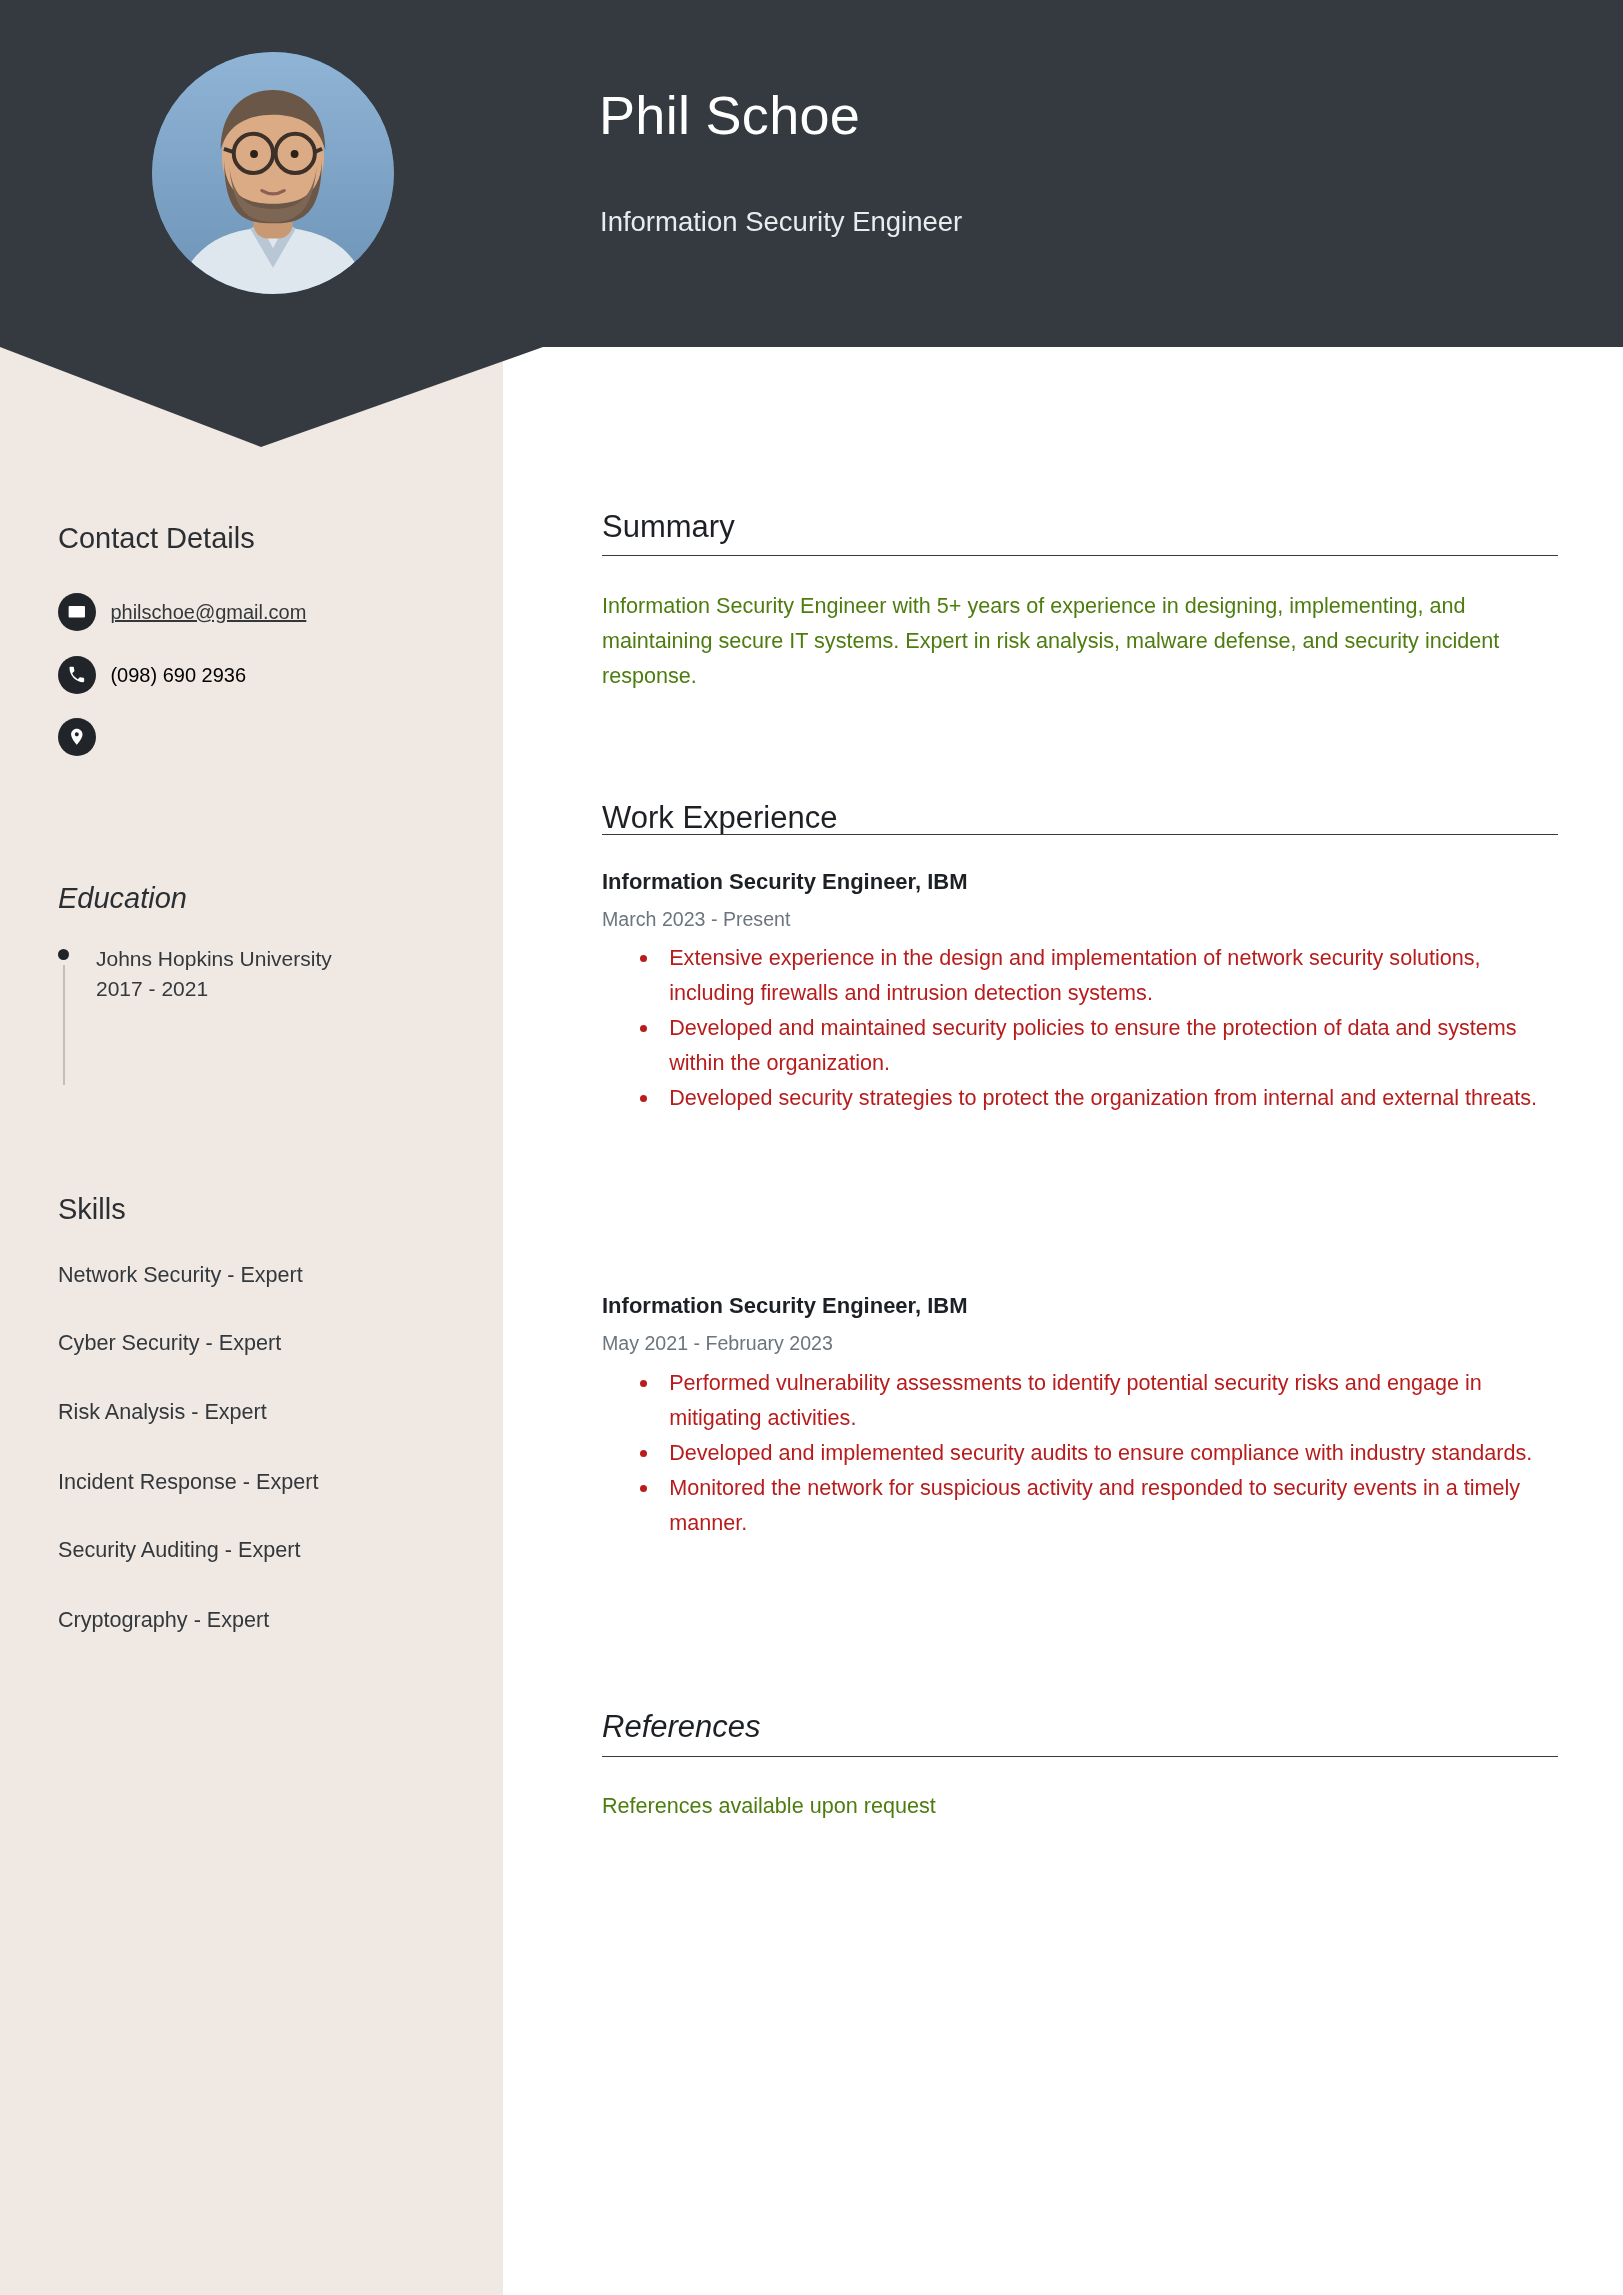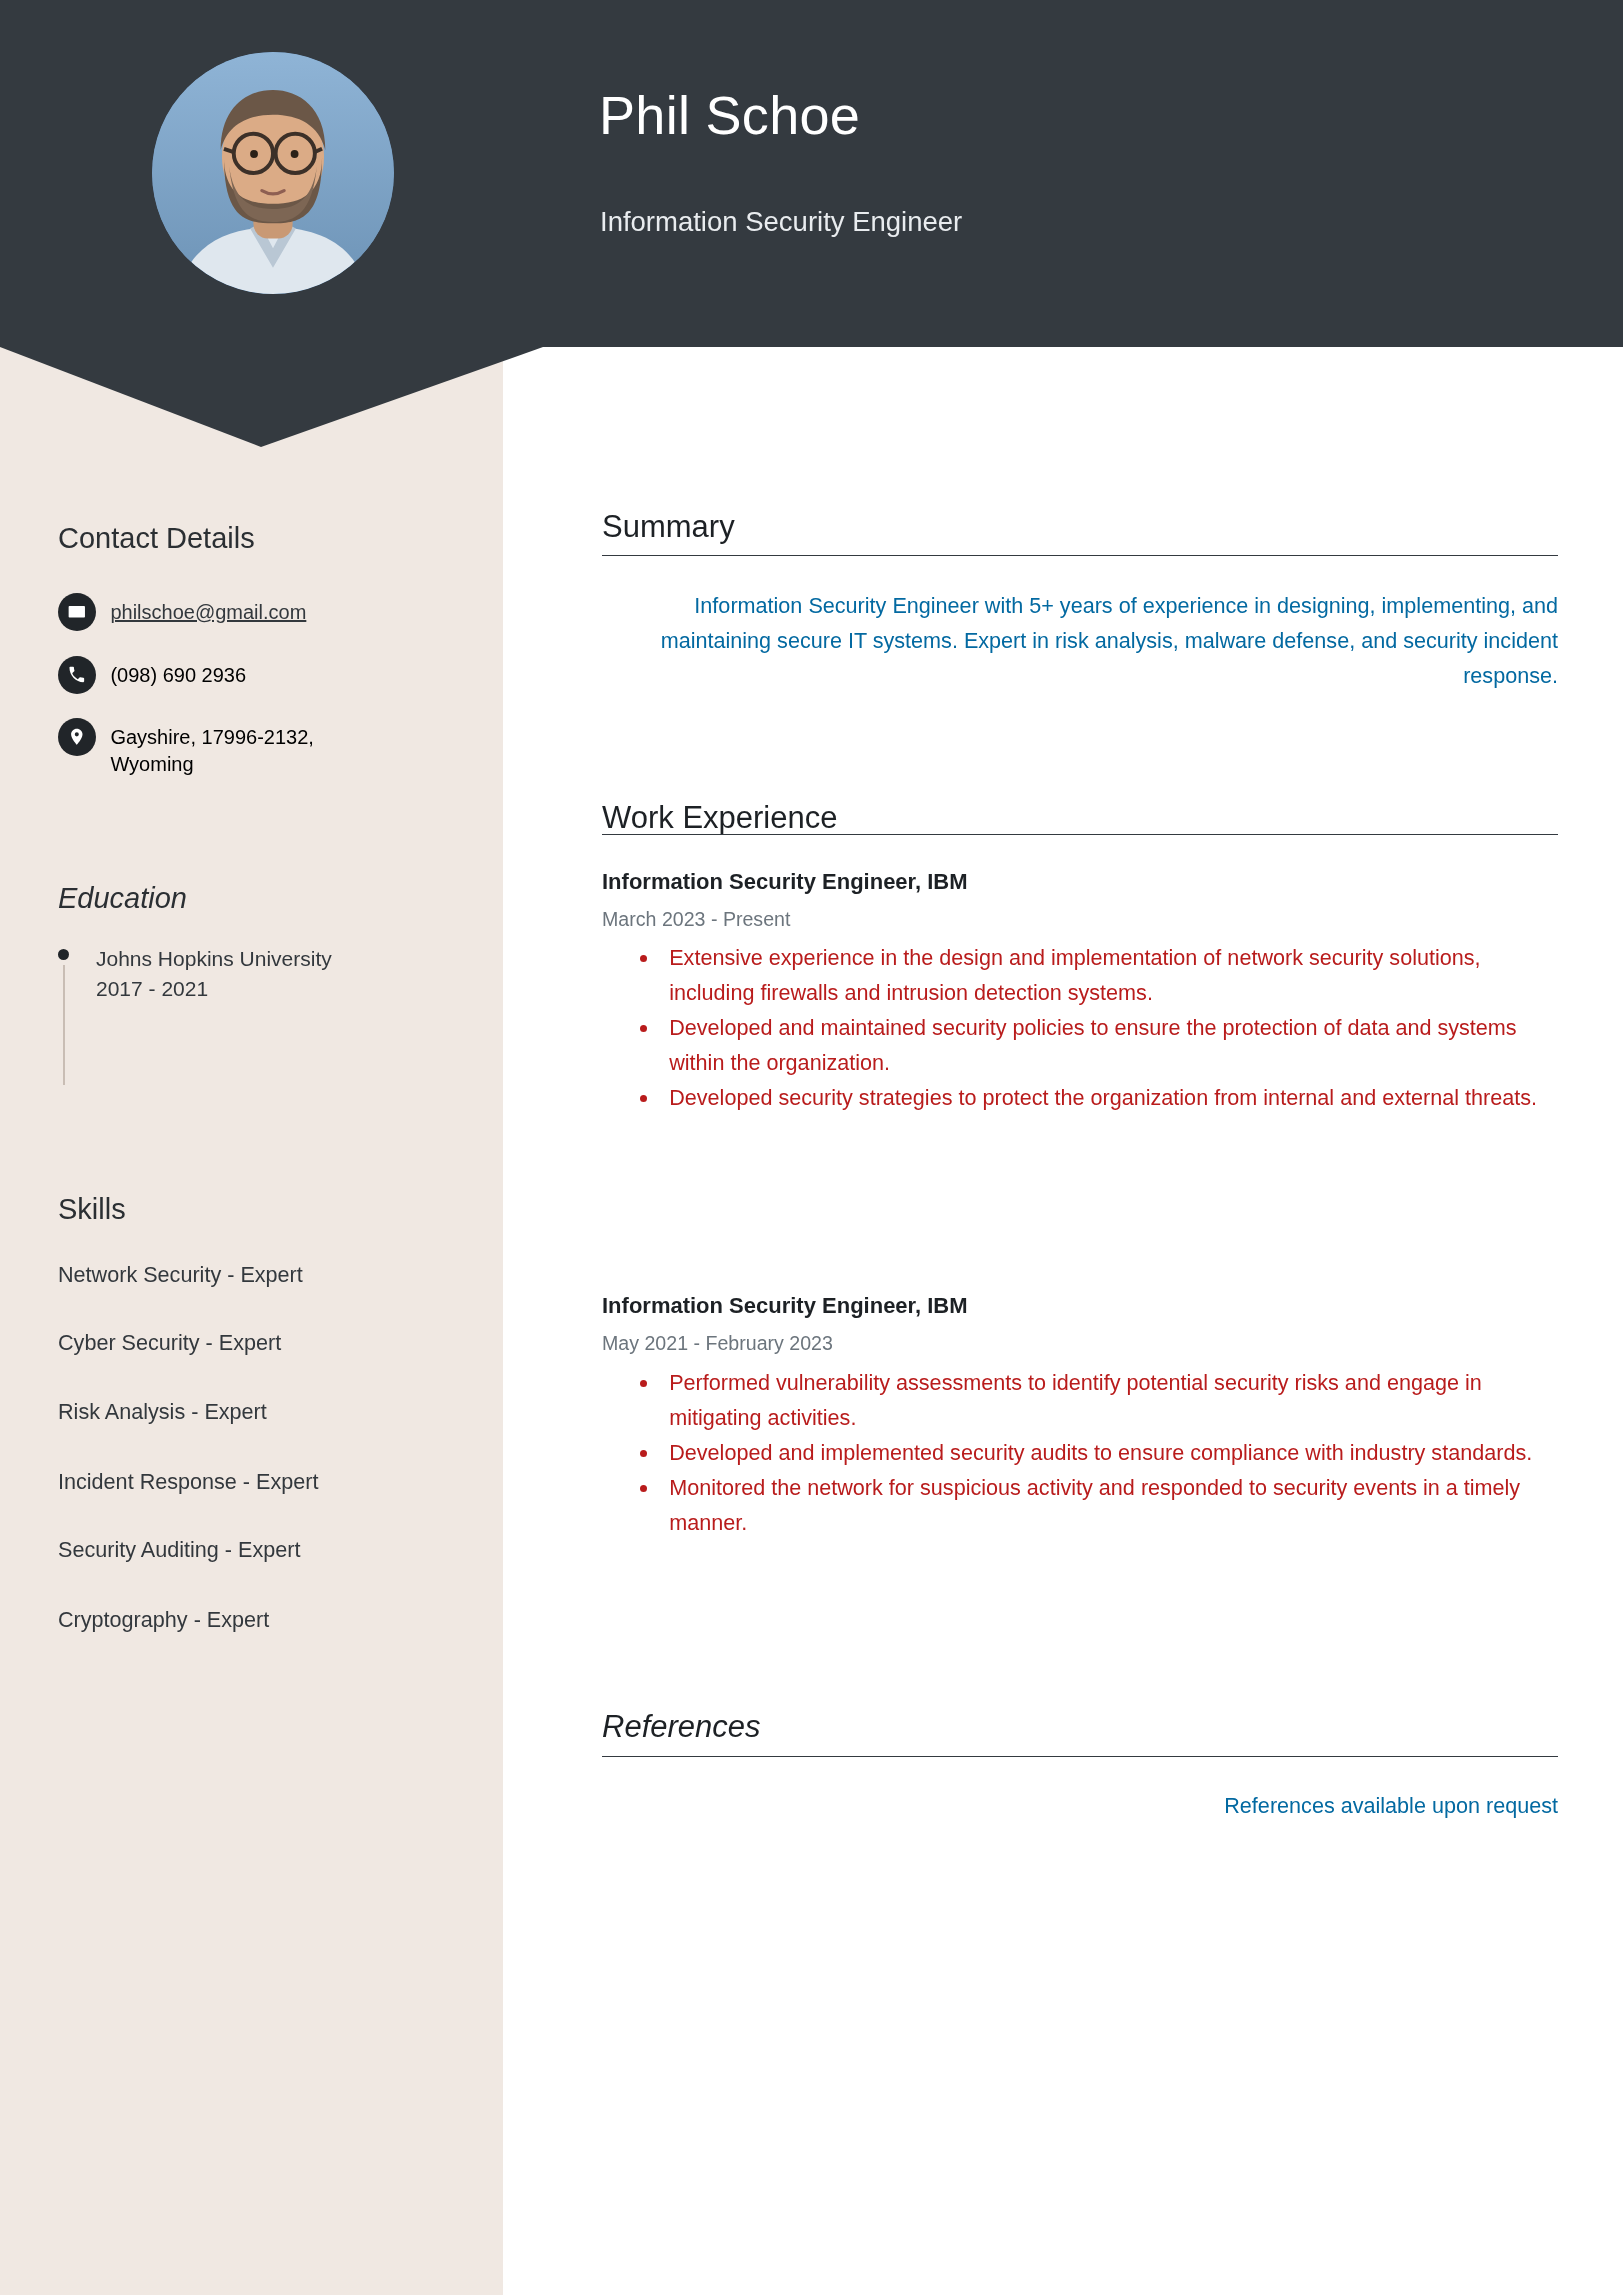--- a/index.html
+++ b/index.html
@@ -189,23 +189,22 @@
     left: 0;
     width: 956px;
     height: 1.3px;
     background: #343a40;
   }
   .m-text {
     position: absolute;
     left: 0;
     width: 956px;
     font-size: 21.6px;
-    color: #0369a1;
+    color: #4d7c0f;
     line-height: 1.62;
-    text-align: right;
   }
   .job-head {
     position: absolute;
     left: 0;
     font-size: 22px;
     font-weight: 700;
     color: #1d2125;
     line-height: 1;
   }
   .job-dates {
@@ -307,21 +306,20 @@
       </span>
       <span class="contact-text">(098) 690 2936</span>
     </div>
 
     <div class="contact-row" style="top:371px;">
       <span class="ci">
         <svg viewBox="0 0 24 24">
             <path d="M12 2C8.1 2 5 5.1 5 9c0 5.2 7 13 7 13s7-7.8 7-13c0-3.9-3.1-7-7-7zm0 9.5A2.5 2.5 0 1 1 12 6.5a2.5 2.5 0 0 1 0 5z"></path>
           </svg>
       </span>
-      <span class="contact-text" style="max-width:262px;">Gayshire, 17996-2132, Wyoming</span>
     </div>
 
     <div class="sb-section-title" style="top:537px;font-style:italic;">Education</div>
 
     <div class="edu-item" style="top:593px;">
       <span class="edu-bullet"></span>
       <span class="edu-line"></span>
       <div class="edu-body">
         <div class="edu-school">Johns Hopkins University</div>
         <div class="edu-dates">2017 - 2021</div>

